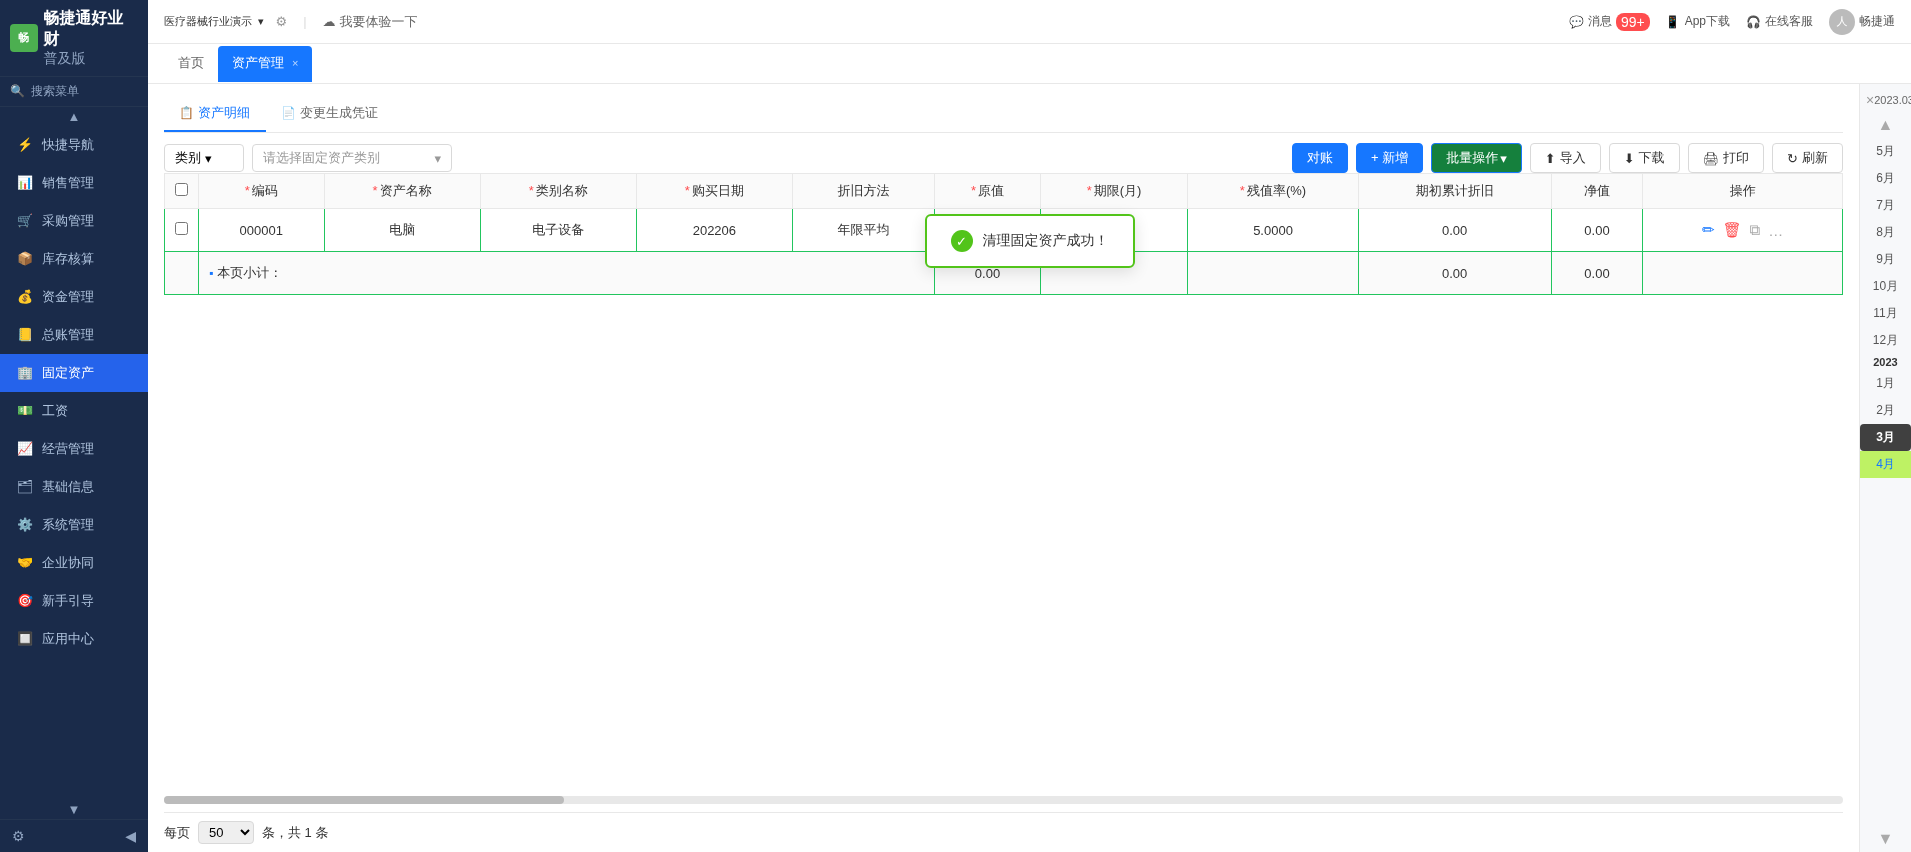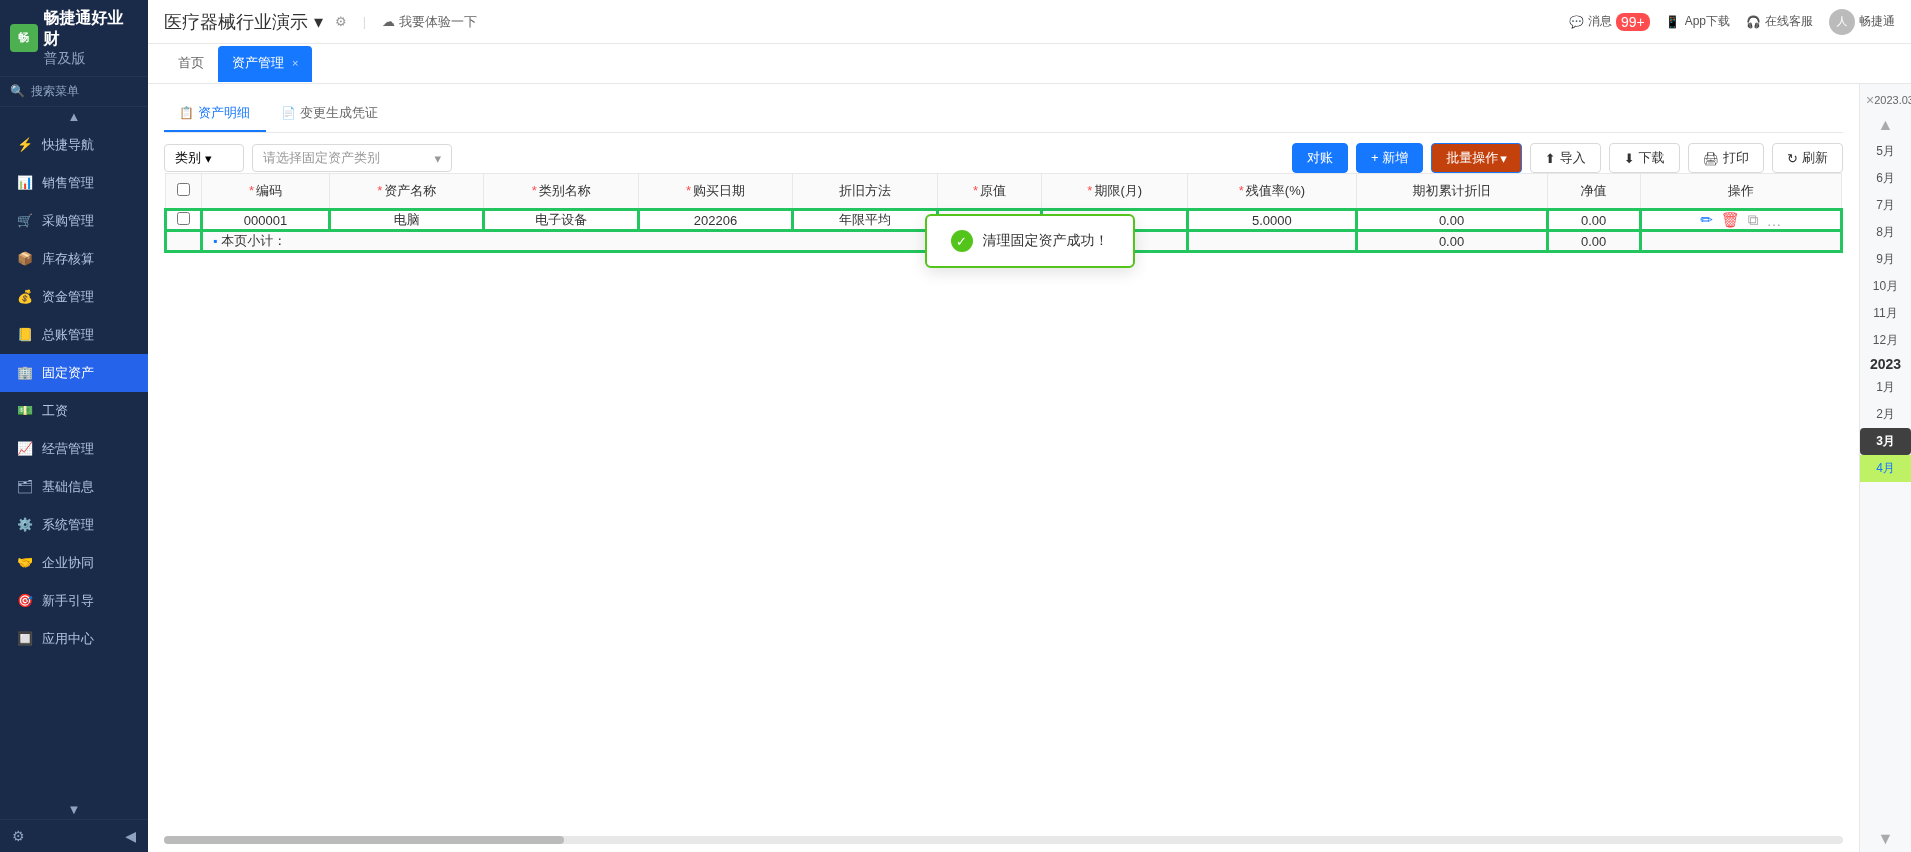--- a/index.html
+++ b/index.html
@@ -82,21 +82,21 @@
       background: #fff;
       height: 44px;
       display: flex;
       align-items: center;
       padding: 0 16px;
       border-bottom: 1px solid #e8e8e8;
       gap: 12px;
     }
     .topbar-company {
       display: flex; align-items: center; gap: 6px;
-      font-size: 18px; color: #333; cursor: pointer;
+      font-size: 11px; color: #333; cursor: pointer;
     }
     .topbar-sep { color: #ddd; margin: 0 4px; }
     .topbar-trial {
       display: flex; align-items: center; gap: 4px;
       color: #666; font-size: 13px; cursor: pointer;
     }
     .topbar-right {
       margin-left: auto;
       display: flex; align-items: center; gap: 16px;
     }
@@ -206,43 +206,43 @@
     }
 
     .btn {
       display: flex; align-items: center; gap: 4px;
       padding: 5px 14px; border-radius: 4px;
       font-size: 13px; cursor: pointer; border: 1px solid #d9d9d9;
       background: #fff; color: #333;
     }
     .btn-primary { background: #1677ff; color: #fff; border-color: #1677ff; }
     .btn-batch {
-      background: #c2410c; color: #fff; border-color: #1677ff;
+      background: #15803d; color: #fff; border-color: #1677ff;
       display: flex; align-items: center; gap: 2px;
     }
 
     
     .table-wrap { flex: 1; overflow: auto; }
     .data-table {
       width: 100%; border-collapse: collapse;
       font-size: 13px;
     }
     .data-table th {
       background: #fafafa;
       border: 1px solid #e8e8e8;
       padding: 8px 10px;
       text-align: center;
       font-weight: 500;
       color: #333;
       white-space: nowrap;
     }
     .data-table th .required { color: #ff4d4f; margin-right: 2px; }
     .data-table td {
-      border: 3px solid #22c55e;
-      padding: 0 10px;
+      border: 1px solid #22c55e;
+      padding: 12px 10px;
       text-align: center;
       color: #333;
     }
 
     .checkbox-cell { width: 32px; }
     .action-icons { display: flex; align-items: center; justify-content: center; gap: 8px; color: #1677ff; }
     .action-icon { cursor: pointer; font-size: 15px; }
     .action-icon.red { color: #ff4d4f; }
     .action-icon.grey { color: #aaa; }
 
@@ -301,21 +301,21 @@
       padding-top: 4px;
       overflow: hidden;
       position: relative;
     }
     .panel-header {
       display: flex; align-items: center; justify-content: space-between;
       width: 100%; padding: 4px 6px;
       font-size: 11px; color: #666;
     }
     .panel-year-label {
-      font-size: 14px; color: #333; font-weight: bold;
+      font-size: 11px; color: #333; font-weight: bold;
       padding: 2px 0; text-align: center; width: 100%;
     }
     .panel-month-item {
       width: 100%; text-align: center;
       padding: 5px 4px;
       font-size: 12px; color: #555; cursor: pointer;
     }
     .panel-month-item.active-month {
       background: #404040; color: #fff; border-radius: 4px;
       font-weight: bold;
@@ -589,20 +589,30 @@
           </tbody>
         </table>
       </div>
 
       <div style="overflow:hidden;padding:4px 0;">
         <div class="table-scroll-bar">
           <div class="table-scroll-thumb"></div>
         </div>
       </div>
 
+      <div class="pagination-bar">
+        <span>每页</span>
+        <select class="page-size-select">
+          <option>10</option>
+          <option>20</option>
+          <option selected="">50</option>
+          <option>100</option>
+        </select>
+        <span>条，共 1 条</span>
+      </div>
 
     </div>
 
     <div class="right-panel">
       <div class="panel-header">
         <span class="panel-close">×</span>
         <span style="font-size:11px;color:#666;">2023.03</span>
 
       </div>
       <div class="panel-nav-icon">▲</div>

